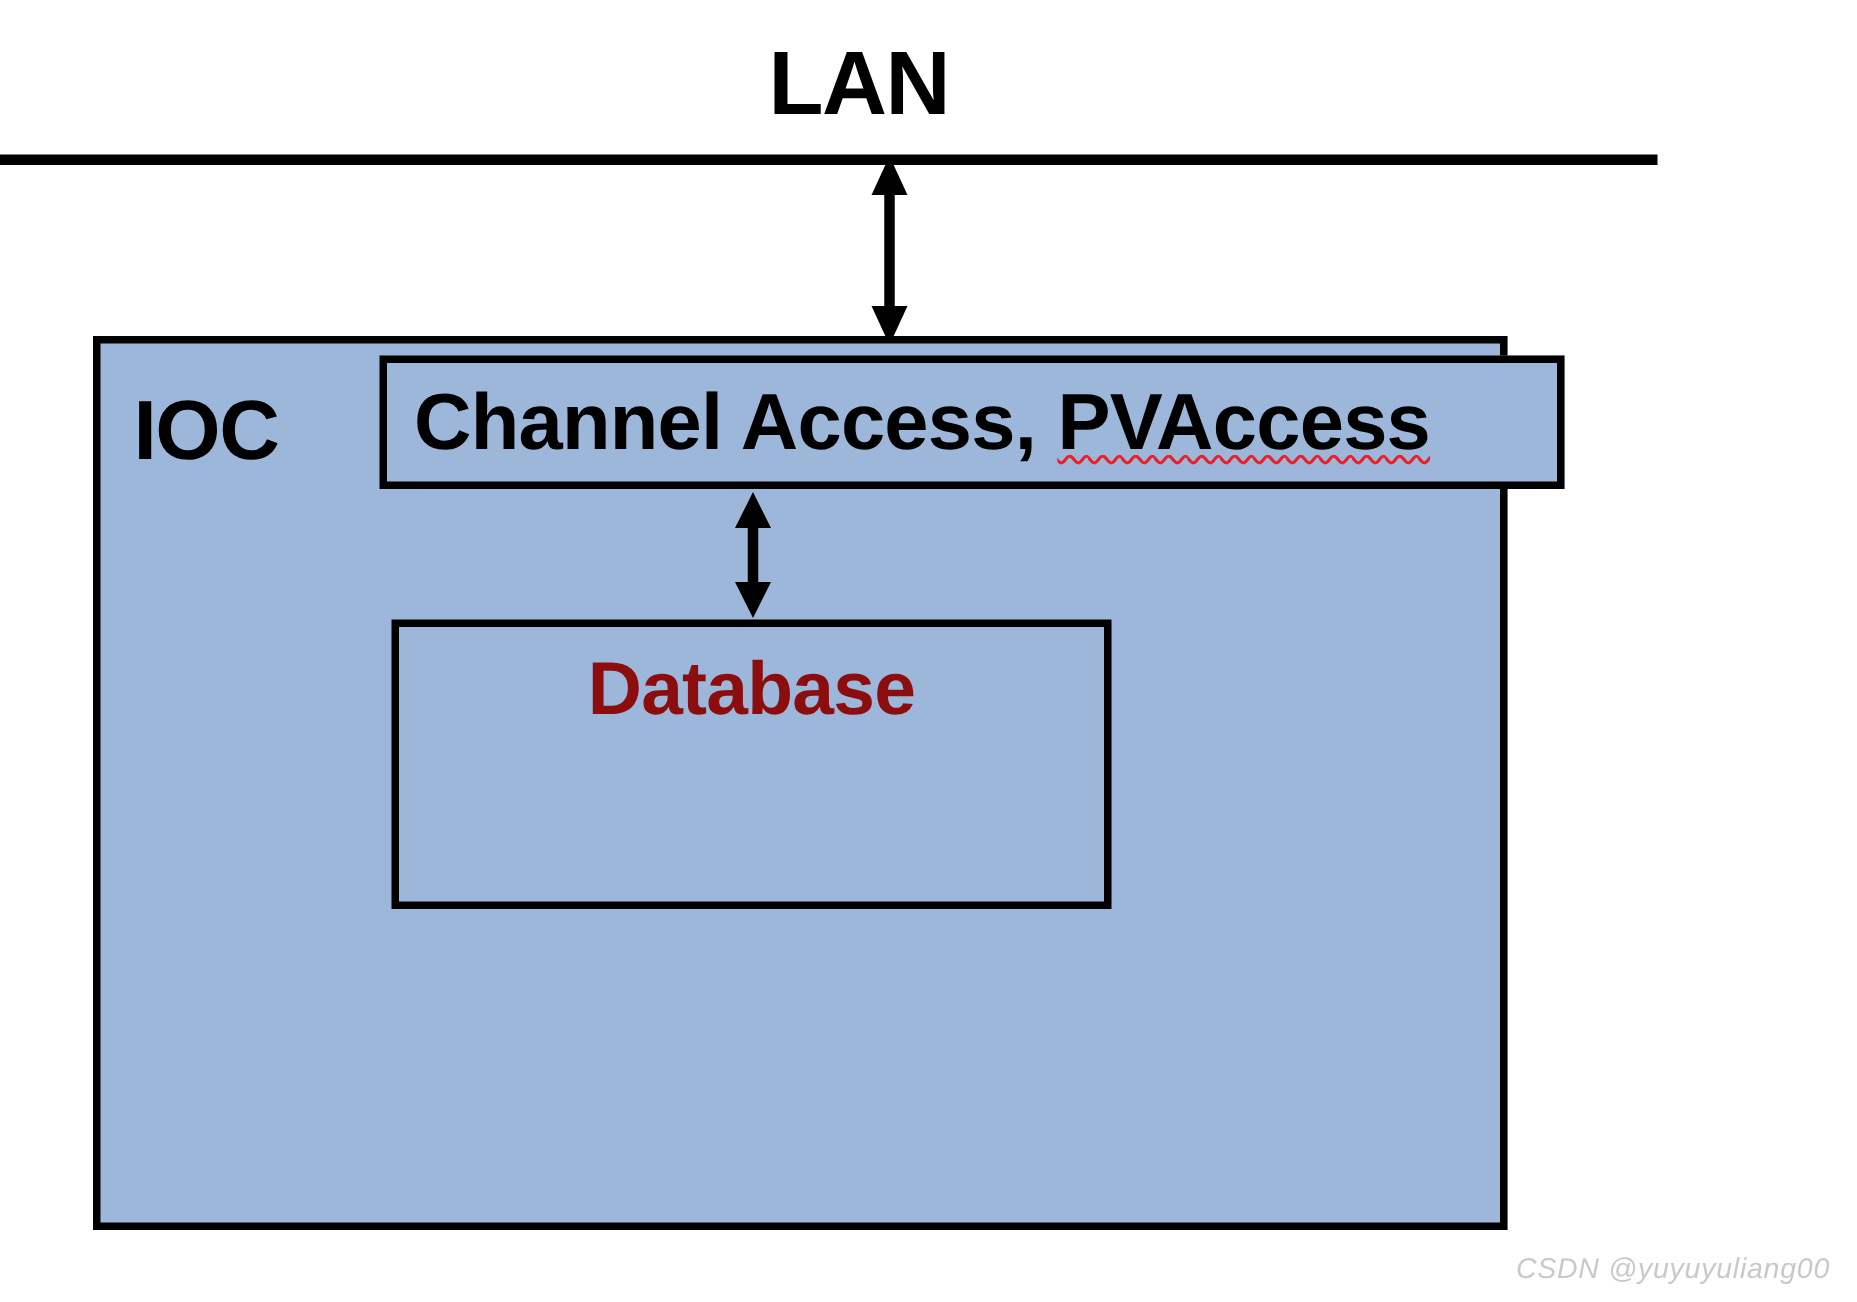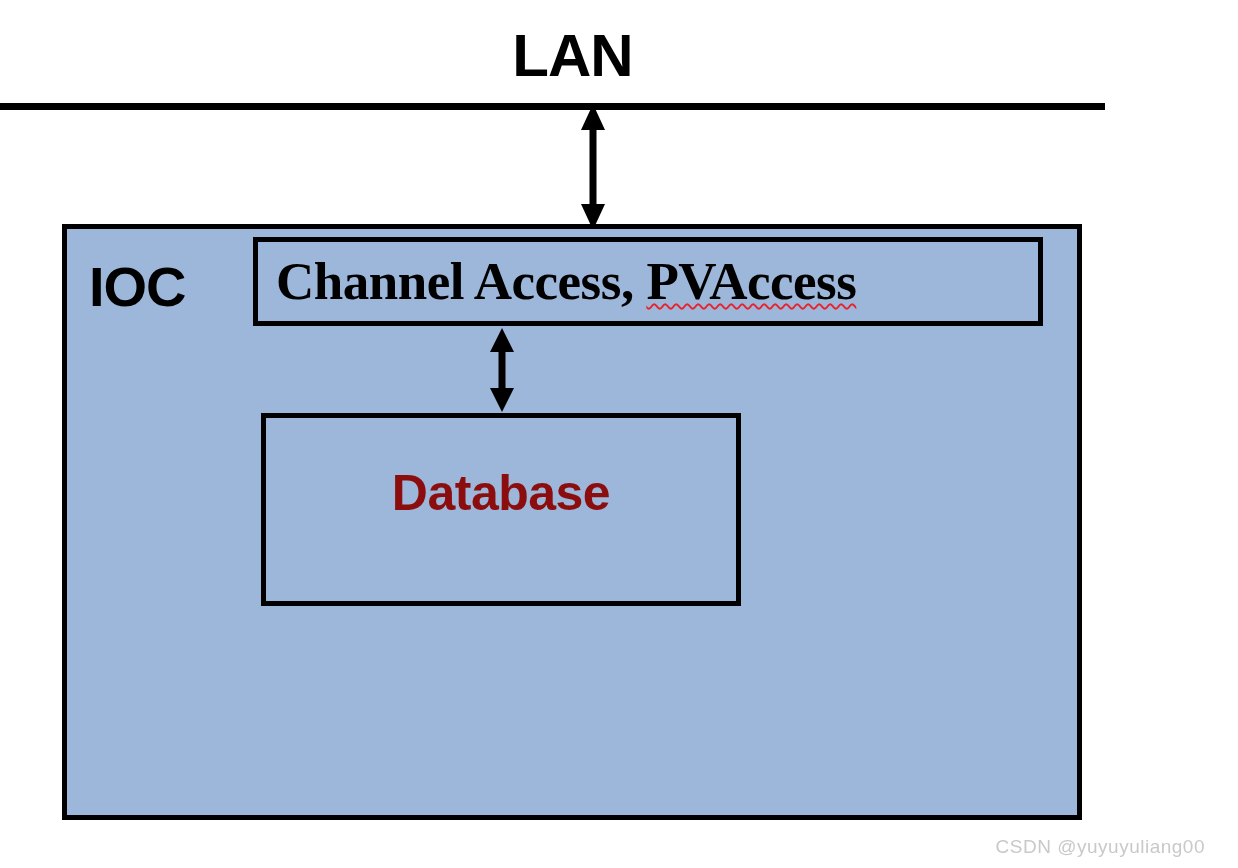--- a/index.html
+++ b/index.html
@@ -41,21 +41,21 @@
     width: 1105px;
     height: 7px;
     background: #000000;
   }
 
   
   .ioc-box {
     position: absolute;
     left: 62px;
     top: 224px;
-    width: 1020px;
+    width: 943px;
     height: 596px;
     background: #9db7db;
     border: 5px solid #000000;
     box-sizing: border-box;
     padding-left: 47px;
   }
   .ioc-label {
     position: absolute;
     left: 22px;
     top: 30px;
@@ -73,21 +73,20 @@
     left: 253px;
     top: 237px;
     width: 790px;
     height: 89px;
     background: #9db7db;
     border: 5px solid #000000;
     box-sizing: border-box;
     display: flex;
     align-items: center;
     justify-content: flex-start;
-    font-family: Liberation Serif, serif;
   }
   .ca-text {
     font-size: 53px;
     font-weight: bold;
     line-height: 1;
     color: #000000;
     letter-spacing: -0.5px;
     white-space: nowrap;
     padding-left: 18px;
   }
@@ -114,37 +113,37 @@
     left: 0;
     right: 0;
     top: 16px;
     text-align: center;
     font-size: 50px;
     font-weight: bold;
     line-height: 1;
     color: #8b0d0d;
     letter-spacing: -0.5px;
     white-space: nowrap;
-    margin-top: 34px;
   }
 
   
   .arrow {
     position: absolute;
   }
 
   
   .watermark {
     position: absolute;
-    right: 33px;
+    right: 18px;
     bottom: 10px;
     font-size: 19px;
     color: #c9c9c9;
     letter-spacing: 0.5px;
     white-space: nowrap;
+    font-style: italic;
   }
 </style>
 </head>
 <body>
 
 <div id="canvas">
 
   <div class="lan-label">LAN</div>
 
   <div class="lan-bus"></div>

